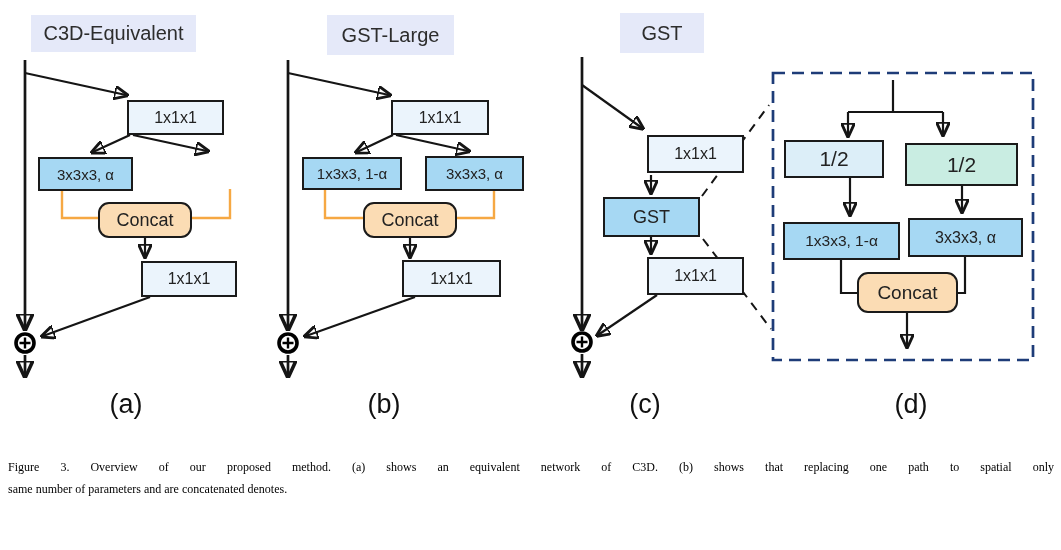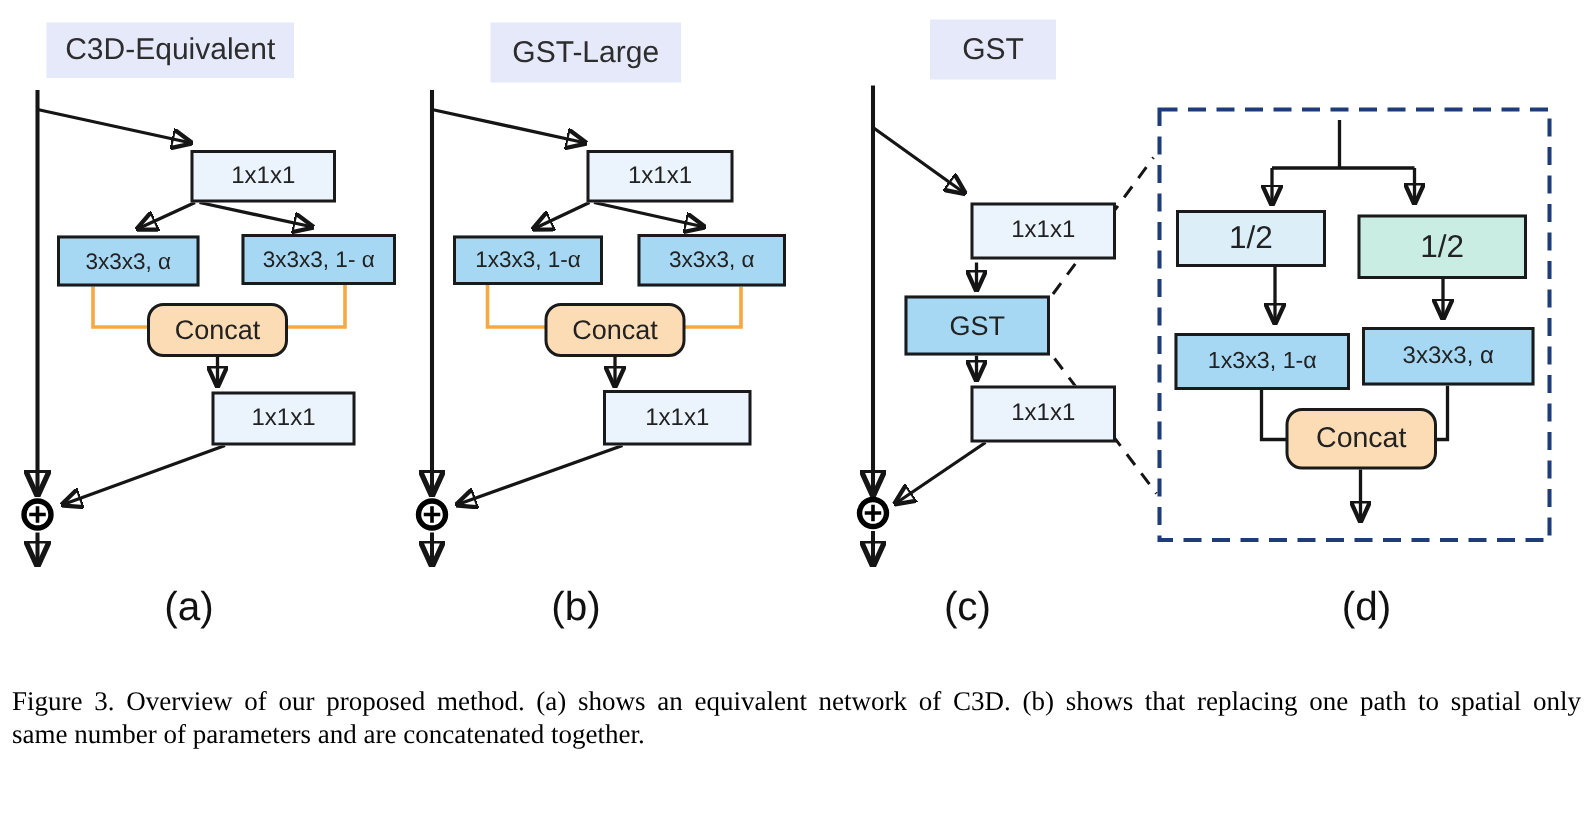--- a/index.html
+++ b/index.html
@@ -38,21 +38,21 @@
   .title-chip{
     position:absolute;background:var(--title-bg);color:#2d2d2d;
     display:flex;align-items:center;justify-content:center;white-space:nowrap;
   }
   .panel-label{
     position:absolute;width:70px;text-align:center;
     font-size:27px;color:#111;
   }
   .caption{
     position:absolute;left:8px;top:457px;width:1046px;
-    font-family:"Liberation Serif",serif;font-size:18px;line-height:21.8px;color:#000;
+    font-family:"Liberation Serif",serif;font-size:12px;line-height:21.8px;color:#000;
   }
   .cap-line{text-align:justify;text-align-last:justify;}
   .cap-line:last-child{text-align-last:left;}
 </style>
 </head>
 <body>
 
 <div id="stage">
 
   <svg id="wires" viewBox="0 0 1061 550" xmlns="http://www.w3.org/2000/svg">
@@ -118,21 +118,20 @@
       <path d="M962,186 V211" marker-end="url(#ah)"></path>
       <path d="M841,260 V293 H862"></path>
       <path d="M965,257 V293 H953"></path>
       <path d="M907,313 V346" marker-end="url(#ah)"></path>
     </g>
   </svg>
 
   <div class="title-chip" style="left:31px;top:15px;width:165px;height:37px;font-size:20px">C3D-Equivalent</div>
   <div class="box fill-conv" style="left:83px;top:100px;width:97px;height:35px;font-size:16px">1x1x1</div>
   <div class="box fill-blue" style="left:38px;top:157px;width:95px;height:34px;font-size:15px">3x3x3, α</div>
-  <div class="box fill-blue" style="left:161px;top:156px;width:103px;height:34px;font-size:15px">3x3x3, 1- α</div>
   <div class="box fill-concat" style="left:98px;top:202px;width:94px;height:36px;font-size:18px">Concat</div>
   <div class="box fill-conv" style="left:97px;top:261px;width:96px;height:36px;font-size:16px">1x1x1</div>
   <div class="panel-label" style="left:91px;top:389px">(a)</div>
 
   <div class="title-chip" style="left:327px;top:15px;width:127px;height:40px;font-size:20px">GST-Large</div>
   <div class="box fill-conv" style="left:347px;top:100px;width:98px;height:35px;font-size:16px">1x1x1</div>
   <div class="box fill-blue" style="left:302px;top:157px;width:100px;height:33px;font-size:15px">1x3x3, 1-α</div>
   <div class="box fill-blue" style="left:425px;top:156px;width:99px;height:35px;font-size:15px">3x3x3, α</div>
   <div class="box fill-concat" style="left:363px;top:202px;width:94px;height:36px;font-size:18px">Concat</div>
   <div class="box fill-conv" style="left:358px;top:260px;width:99px;height:37px;font-size:16px">1x1x1</div>
@@ -146,16 +145,16 @@
 
   <div class="box fill-half-l" style="left:784px;top:140px;width:100px;height:38px;font-size:21px">1/2</div>
   <div class="box fill-half-r" style="left:905px;top:143px;width:113px;height:43px;font-size:21px">1/2</div>
   <div class="box fill-blue" style="left:783px;top:222px;width:117px;height:38px;font-size:15.5px">1x3x3, 1-α</div>
   <div class="box fill-blue" style="left:908px;top:218px;width:115px;height:39px;font-size:16px">3x3x3, α</div>
   <div class="box fill-concat" style="left:857px;top:272px;width:101px;height:41px;font-size:19px">Concat</div>
   <div class="panel-label" style="left:876px;top:389px">(d)</div>
 
   <div class="caption">
     <div class="cap-line">Figure 3. Overview of our proposed method. (a) shows an equivalent network of C3D. (b) shows that replacing one path to spatial only</div>
-    <div class="cap-line">same number of parameters and are concatenated together.</div>
+    <div class="cap-line">same number of parameters and are concatenated denotes.</div>
   </div>
 
 </div>
 
 </body></html>

